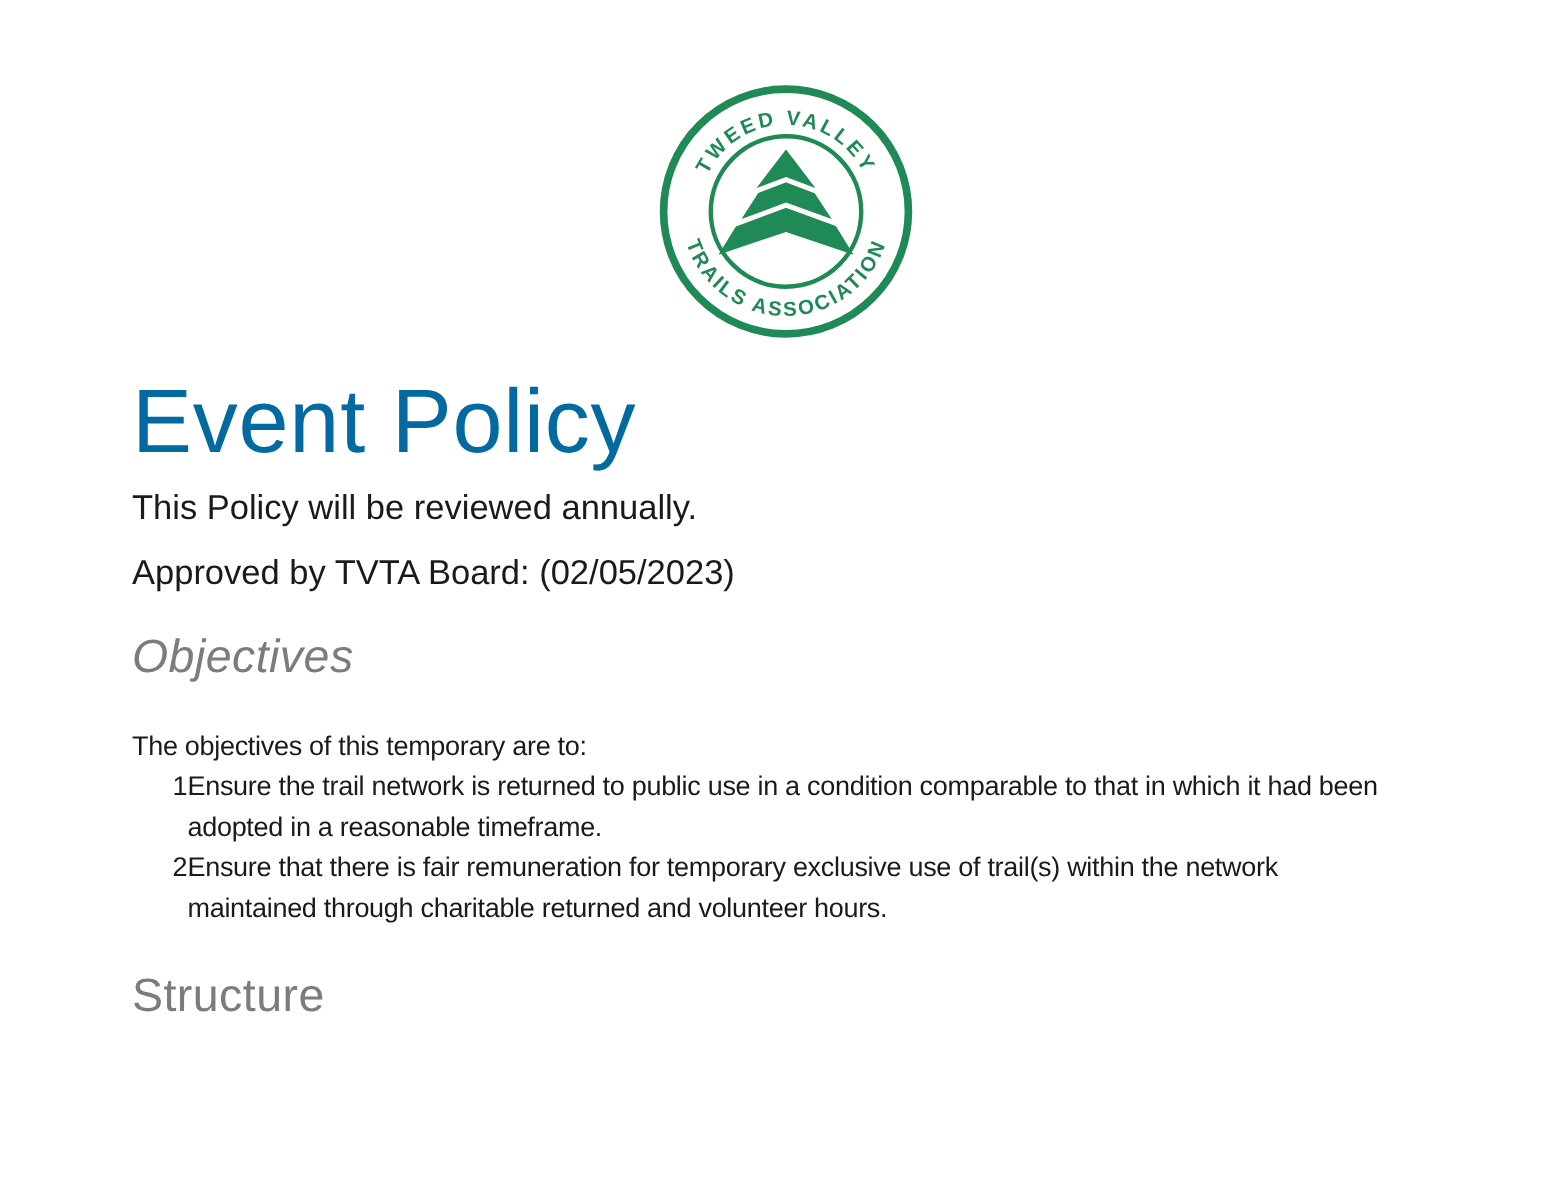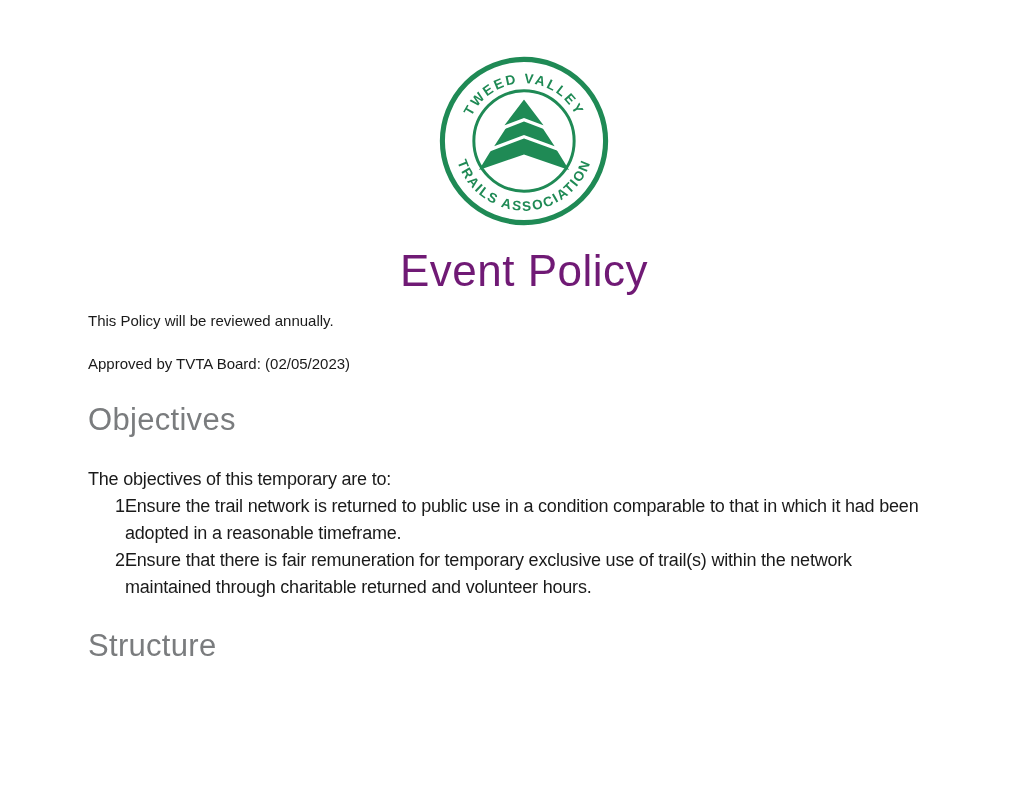--- a/index.html
+++ b/index.html
@@ -10,35 +10,35 @@
     font-family: "Liberation Sans", sans-serif;
     color: #1a1a1a;
     overflow: hidden;
   }
   .page { padding: 56px 75px 0 88px; width: 1035px; }
 
   .logo-row { display: flex; justify-content: center; width: 100%; }
   .logo-svg { display: block; }
 
   h1.doc-title {
-    margin: 20px 0 0; text-align: center;
-    font-size: 44px; font-weight: 400; color: #701a75;
+    margin: 20px 0 0; text-align: left;
+    font-size: 60px; font-weight: 400; color: #0369a1;
     line-height: 1.15; letter-spacing: .5px;
   }
 
-  p.intro { margin: 10px 0 0; font-size: 15px; line-height: 27px; color: #1a1a1a; }
+  p.intro { margin: 10px 0 0; font-size: 23px; line-height: 27px; color: #1a1a1a; }
   p.intro + p.intro { margin-top: 16px; }
 
   h2.sec {
     font-weight: 400; color: #7a7c7e;
     font-size: 31px; line-height: 31px; letter-spacing: .3px;
     margin: 0;
   }
   #h-purpose   { margin-top: 34px; }
-  #h-objectives{ margin-top: 27px; }
+  #h-objectives{ margin-top: 27px; font-style: italic; }
   #h-structure { margin-top: 29px; }
 
   p.body-p {
     font-size: 18px; line-height: 28px; letter-spacing: -0.2px;
     margin: 30px 0 0; max-width: 872px;
   }
   p.lead { margin-top: 31px; line-height: 27px; }
 
   .olist { margin: 0; }
   .list-item { display: flex; font-size: 18px; line-height: 27px; letter-spacing: -0.2px; }

